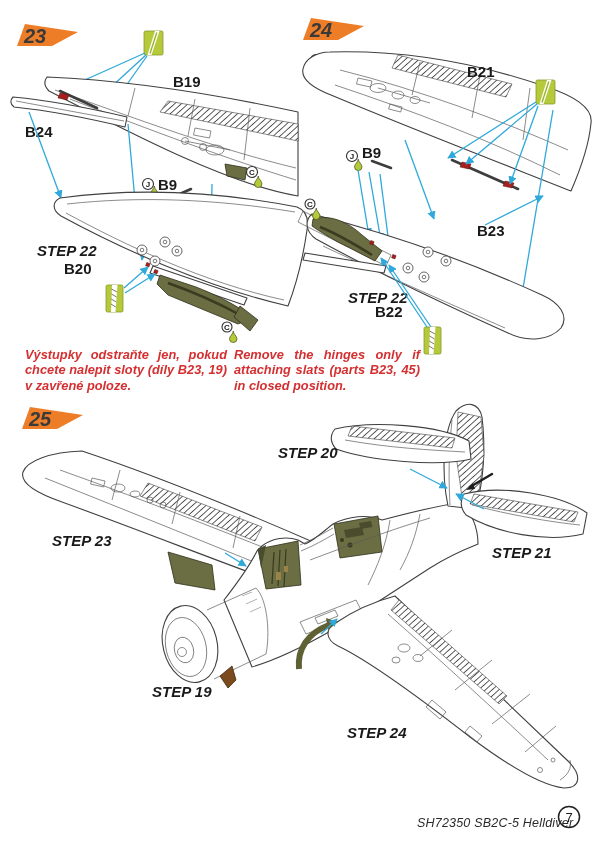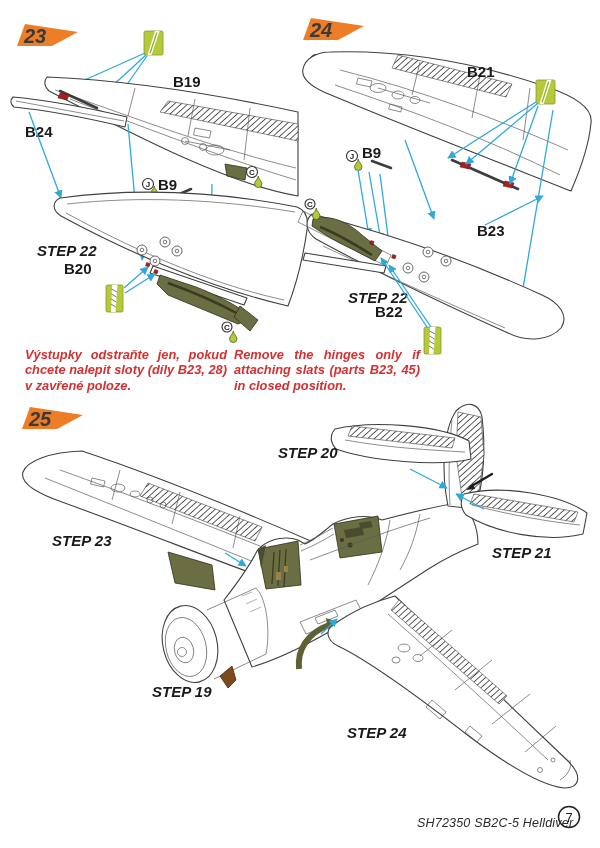--- a/index.html
+++ b/index.html
@@ -378,16 +378,16 @@
   <line class="cyan" x1="321" y1="634" x2="337" y2="619" marker-end="url(#arr)"></line>
 </g>
 
 <g>
   <text class="footer-text" x="417" y="827">SH72350 SB2C-5 Helldiver</text>
   <circle cx="569" cy="817" r="10.5" fill="none" stroke="#222" stroke-width="1.5"></circle>
   <text class="page-num" x="569" y="822">7</text>
 </g>
 </svg>
 
-<div class="note" style="left:25px;top:347px;width:202px;">Výstupky odstraňte jen, pokud chcete nalepit sloty (díly B23, 28) v zavřené poloze.</div>
+<div class="note" style="left:25px;top:347px;width:202px;">Výstupky odstraňte jen, pokud chcete nalepit sloty (díly B23, 19) v zavřené poloze.</div>
 <div class="note" style="left:234px;top:347px;width:186px;">Remove the hinges only if attaching slats (parts B23, 45) in closed position.</div>
 
 </div>
 
 </body></html>

